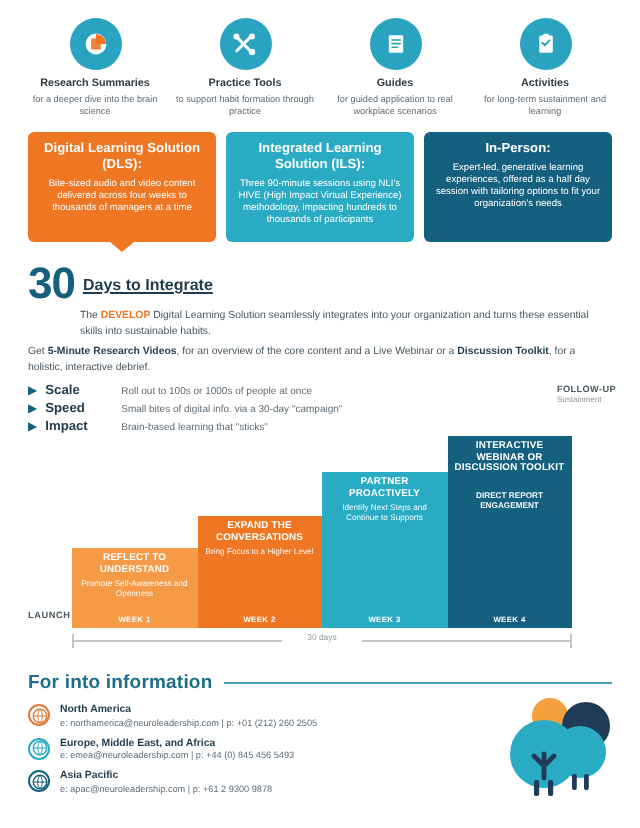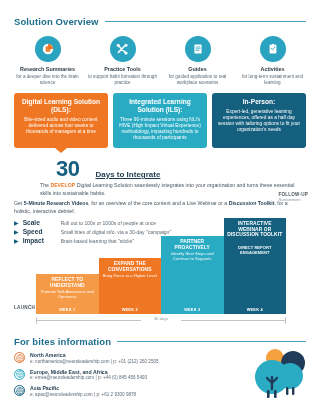--- a/index.html
+++ b/index.html
@@ -39,21 +39,21 @@
   .card .ct { font-size:6.6px; font-weight:bold; line-height:1.22; }
   .card .cb { font-size:4.8px; line-height:1.3; margin-top:3px; }
   .card .notch {
     position:absolute; left:50%; bottom:-5px; transform:translateX(-50%);
     width:0;height:0;border-left:6px solid transparent;border-right:6px solid transparent;
     border-top:5px solid #ef7622;
   }
 
   
   .thirty { padding: 11px 14px 0; position:relative; }
-  .thirty-head { display:flex; align-items:flex-end; gap:16px;margin-left:42px; }
+  .thirty-head { display:flex; align-items:center; gap:4px; }
   .big30 { font-size:22px; font-weight:bold; color:#15607f; line-height:.92; letter-spacing:-.5px; }
   .d2i { font-size:8px; font-weight:bold; color:#1f3b4d; padding-top:1px;text-decoration:underline; }
   .para { font-size:5.2px; color:#49565f; line-height:1.55; margin-top:2px; }
   .para .hl { color:#ef7622; font-weight:bold; }
   .para b { color:#1f3b4d; }
 
   .bullets { margin-top:4px; }
   .brow { display:flex; align-items:baseline; gap:4px; margin-bottom:2px; }
   .tri { color:#15607f; font-size:6px; line-height:1; }
   .bname { font-size:6.6px; font-weight:bold; color:#1f3b4d; width:34px; }
@@ -92,24 +92,20 @@
   .cname { font-size:5.2px; font-weight:bold; color:#1f3b4d; }
   .cdet { font-size:4.6px; color:#5d6a74; margin-top:.5px; }
 
   .logo { position:absolute; right:10px; top:346px; width:62px; height:60px; }
 </style>
 </head>
 <body>
 
 <div class="page">
 
-  <div class="sec-head" style="padding-top:16px;">
-    <span class="title">Solution Overview</span>
-    <span class="rule"></span>
-  </div>
 
   <div class="icon-row">
 
     <div class="icon-col">
       <div class="circ">
         <svg width="14" height="14" viewBox="0 0 14 14">
             <circle cx="7" cy="7" r="5.2" fill="#fff"></circle>
             <path d="M7 2 A5.2 5.2 0 0 1 12.2 7 L7 7 Z" fill="#ef7622"></path>
             <rect x="4.6" y="4.2" width="4.8" height="5.6" rx=".6" fill="#ef7622" opacity=".9"></rect>
           </svg>
@@ -241,21 +237,21 @@
       <span class="ln l1"></span>
       <span class="ln l2"></span>
       <span class="tick" style="left:0;"></span>
       <span class="tick" style="right:0;"></span>
       <span class="cap">30 days</span>
     </div>
   </div>
 
   <div class="footer">
     <div class="sec-head" style="padding:0;">
-      <span class="title">For bites information</span>
+      <span class="title">For into information</span>
       <span class="rule"></span>
     </div>
 
     <div class="contact">
       <span class="cicon">
         <svg width="8" height="8" viewBox="0 0 8 8">
             <circle cx="4" cy="4" r="3.4" fill="none" stroke="#e07b3a" stroke-width=".7"></circle>
             <path d="M.6 4h6.8M4 .6c1.5 1.8 1.5 5 0 6.8M4 .6C2.5 2.4 2.5 5.6 4 7.4" fill="none" stroke="#e07b3a" stroke-width=".5"></path>
           </svg>
       </span>

